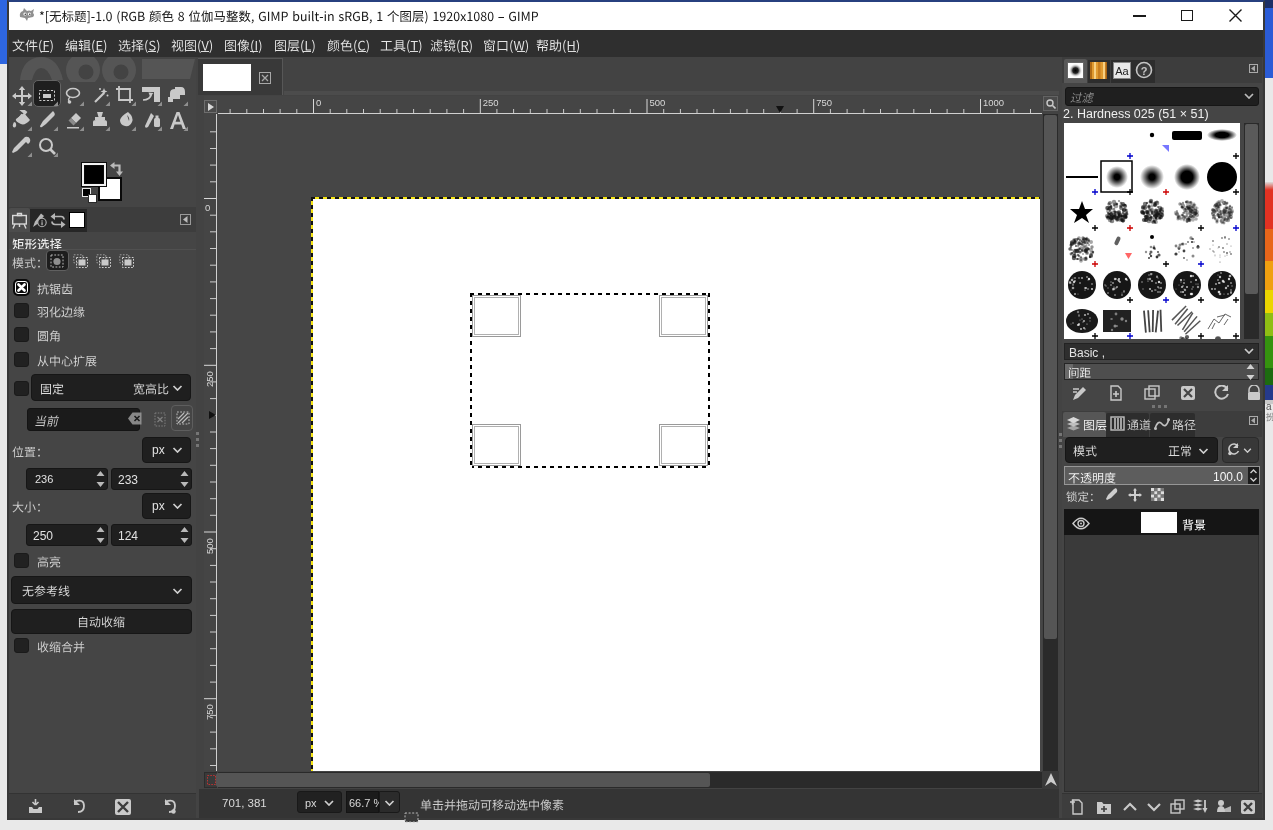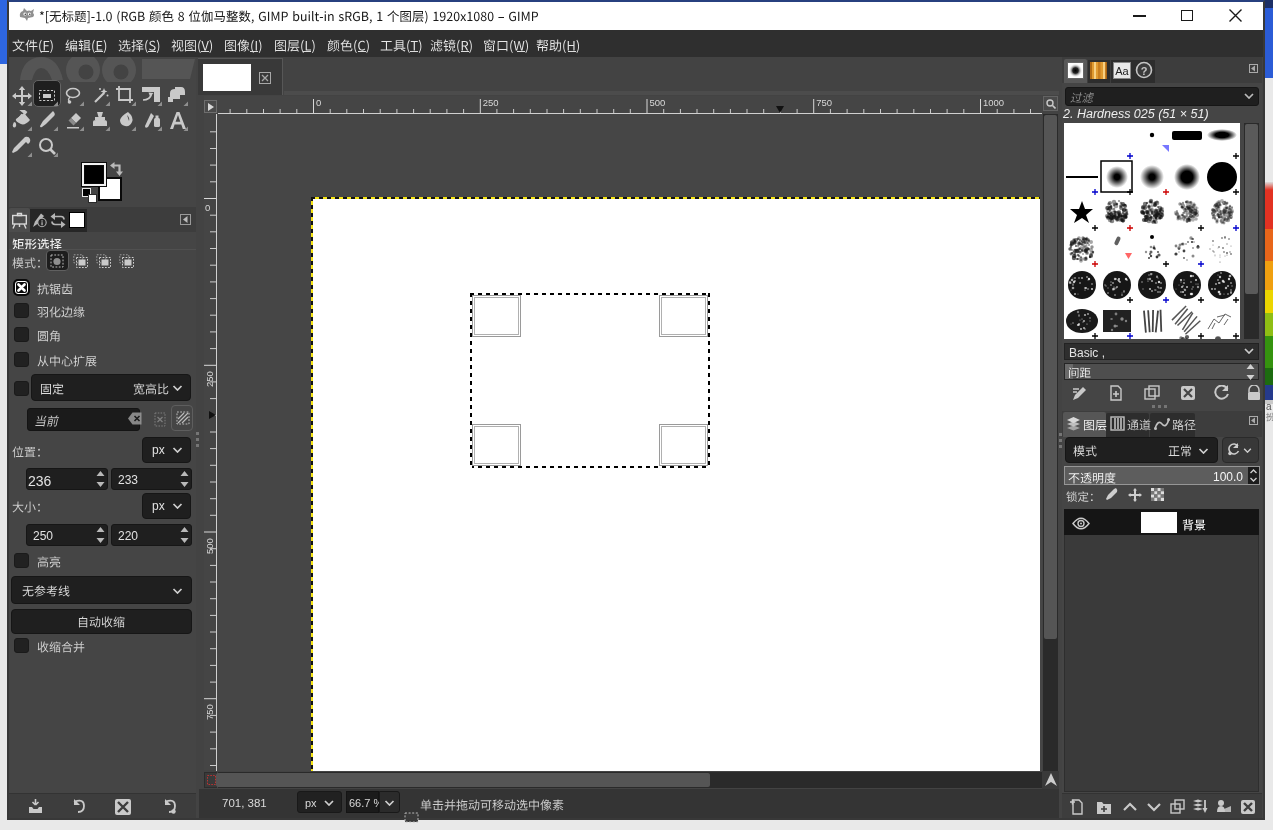--- a/index.html
+++ b/index.html
@@ -287,21 +287,21 @@
   </svg>
 <svg class="ct" style="left:12px;top:444px;width:38px;height:17px" viewBox="0 0 38 17">
     <path transform="translate(0,12.5) scale(0.012000,-0.012000)" fill="#cccccc" d="M369 658V585H914V658ZM435 509C465 370 495 185 503 80L577 102C567 204 536 384 503 525ZM570 828C589 778 609 712 617 669L692 691C682 734 660 797 641 847ZM326 34V-38H955V34H748C785 168 826 365 853 519L774 532C756 382 716 169 678 34ZM286 836C230 684 136 534 38 437C51 420 73 381 81 363C115 398 148 439 180 484V-78H255V601C294 669 329 742 357 815Z M1651 748H1820V658H1651ZM1417 748H1582V658H1417ZM1189 748H1348V658H1189ZM1190 427V6H1057V-50H1945V6H1808V427H1495L1509 486H1922V545H1520L1531 603H1895V802H1117V603H1454L1446 545H1068V486H1436L1424 427ZM1262 6V68H1734V6ZM1262 275H1734V217H1262ZM1262 320V376H1734V320ZM1262 172H1734V113H1262Z M2250 486C2290 486 2326 515 2326 560C2326 606 2290 636 2250 636C2210 636 2174 606 2174 560C2174 515 2210 486 2250 486ZM2250 -4C2290 -4 2326 26 2326 71C2326 117 2290 146 2250 146C2210 146 2174 117 2174 71C2174 26 2210 -4 2250 -4Z"></path>
   </svg>
 <div style="left:142px;top:437px;width:49px;height:26px;background:#1f1f1f;border:1px solid #161616;border-radius:4px"></div>
 <div class="lt" style="left:152px;top:444px;font-size:12px;color:#e2e2e2">px</div>
 <svg style="left:172px;top:447px" width="11" height="6" viewBox="0 0 10 6">
     <path fill="none" stroke="#cfcfcf" stroke-width="1.7" d="M1 1 L5 5 L9 1"></path>
   </svg>
 <div style="left:26px;top:468px;width:82px;height:22px;background:#1f1f1f;border:1px solid #161616;border-radius:3px"></div>
-<div class="lt" style="left:28px;top:474px;font-size:14px;color:#e2e2e2">236</div>
+<div class="lt" style="left:35px;top:474px;font-size:11px;color:#e2e2e2">236</div>
 <svg style="left:96px;top:471px" width="9" height="16" viewBox="0 0 9 16">
     <path fill="#b8b8b8" d="M4.5 0 L8.5 5 H0.5Z M4.5 16 L8.5 11 H0.5Z"></path>
   </svg>
 <div style="left:111px;top:468px;width:81px;height:22px;background:#1f1f1f;border:1px solid #161616;border-radius:3px"></div>
 <div class="lt" style="left:118px;top:474px;font-size:12px;color:#e2e2e2">233</div>
 <svg style="left:180px;top:471px" width="9" height="16" viewBox="0 0 9 16">
     <path fill="#b8b8b8" d="M4.5 0 L8.5 5 H0.5Z M4.5 16 L8.5 11 H0.5Z"></path>
   </svg>
 <svg class="ct" style="left:12px;top:499px;width:38px;height:17px" viewBox="0 0 38 17">
     <path transform="translate(0,12.5) scale(0.012000,-0.012000)" fill="#cccccc" d="M461 839C460 760 461 659 446 553H62V476H433C393 286 293 92 43 -16C64 -32 88 -59 100 -78C344 34 452 226 501 419C579 191 708 14 902 -78C915 -56 939 -25 958 -8C764 73 633 255 563 476H942V553H526C540 658 541 758 542 839Z M1464 826V24C1464 4 1456 -2 1436 -3C1415 -4 1343 -5 1270 -2C1282 -23 1296 -59 1301 -80C1395 -81 1457 -79 1494 -66C1530 -54 1545 -31 1545 24V826ZM1705 571C1791 427 1872 240 1895 121L1976 154C1950 274 1865 458 1777 598ZM1202 591C1177 457 1121 284 1032 178C1053 169 1086 151 1103 138C1194 249 1253 430 1286 577Z M2250 486C2290 486 2326 515 2326 560C2326 606 2290 636 2250 636C2210 636 2174 606 2174 560C2174 515 2210 486 2250 486ZM2250 -4C2290 -4 2326 26 2326 71C2326 117 2290 146 2250 146C2210 146 2174 117 2174 71C2174 26 2210 -4 2250 -4Z"></path>
@@ -310,21 +310,21 @@
 <div class="lt" style="left:152px;top:500px;font-size:12px;color:#e2e2e2">px</div>
 <svg style="left:172px;top:503px" width="11" height="6" viewBox="0 0 10 6">
     <path fill="none" stroke="#cfcfcf" stroke-width="1.7" d="M1 1 L5 5 L9 1"></path>
   </svg>
 <div style="left:26px;top:524px;width:82px;height:22px;background:#1f1f1f;border:1px solid #161616;border-radius:3px"></div>
 <div class="lt" style="left:33px;top:530px;font-size:12px;color:#e2e2e2">250</div>
 <svg style="left:96px;top:527px" width="9" height="16" viewBox="0 0 9 16">
     <path fill="#b8b8b8" d="M4.5 0 L8.5 5 H0.5Z M4.5 16 L8.5 11 H0.5Z"></path>
   </svg>
 <div style="left:111px;top:524px;width:81px;height:22px;background:#1f1f1f;border:1px solid #161616;border-radius:3px"></div>
-<div class="lt" style="left:118px;top:530px;font-size:12px;color:#e2e2e2">220</div>
+<div class="lt" style="left:118px;top:530px;font-size:12px;color:#e2e2e2">124</div>
 <svg style="left:180px;top:527px" width="9" height="16" viewBox="0 0 9 16">
     <path fill="#b8b8b8" d="M4.5 0 L8.5 5 H0.5Z M4.5 16 L8.5 11 H0.5Z"></path>
   </svg>
 <div style="left:14px;top:553px;width:15px;height:15px;background:#212121;border:1px solid #1a1a1a;border-radius:3px"></div>
 <svg class="ct" style="left:37px;top:554px;width:26px;height:17px" viewBox="0 0 26 17">
     <path transform="translate(0,12.5) scale(0.012000,-0.012000)" fill="#d2d2d2" d="M286 559H719V468H286ZM211 614V413H797V614ZM441 826 470 736H59V670H937V736H553C542 768 527 810 513 843ZM96 357V-79H168V294H830V-1C830 -12 825 -16 813 -16C801 -16 754 -17 711 -15C720 -31 731 -54 735 -72C799 -72 842 -72 869 -63C896 -53 905 -37 905 0V357ZM281 235V-21H352V29H706V235ZM352 179H638V85H352Z M1078 368V202H1150V308H1846V202H1920V368ZM1276 571H1727V485H1276ZM1201 625V431H1805V625ZM1304 240C1296 79 1263 17 1059 -17C1074 -32 1093 -61 1099 -80C1299 -41 1358 29 1376 176H1615V31C1615 -42 1636 -64 1721 -64C1737 -64 1824 -64 1842 -64C1909 -64 1930 -34 1937 83C1917 88 1885 99 1870 111C1866 16 1861 2 1833 2C1815 2 1745 2 1732 2C1700 2 1694 6 1694 31V240ZM1435 830C1451 804 1467 772 1479 746H1060V682H1938V746H1563C1553 775 1530 816 1509 846Z"></path>
   </svg>
 <div style="left:11px;top:576px;width:181px;height:28px;background:#1f1f1f;border:1px solid #161616;border-radius:4px"></div>
 <svg class="ct" style="left:22px;top:583px;width:50px;height:17px" viewBox="0 0 50 17">
     <path transform="translate(0,12.5) scale(0.012000,-0.012000)" fill="#dddddd" d="M114 773V699H446C443 628 440 552 428 477H52V404H414C373 232 276 71 39 -19C58 -34 80 -61 90 -80C348 23 448 208 490 404H511V60C511 -31 539 -57 643 -57C664 -57 807 -57 830 -57C926 -57 950 -15 960 145C938 150 905 163 887 177C882 40 874 17 825 17C794 17 674 17 650 17C599 17 589 24 589 60V404H951V477H503C514 552 519 627 521 699H894V773Z M1548 401C1480 353 1353 308 1254 284C1272 269 1291 247 1302 231C1404 260 1530 310 1610 368ZM1635 284C1547 219 1381 166 1239 140C1254 124 1272 100 1282 82C1433 115 1598 174 1698 253ZM1761 177C1649 69 1422 8 1176 -17C1191 -34 1205 -62 1213 -82C1470 -50 1703 18 1829 144ZM1179 591C1202 599 1233 602 1404 611C1390 578 1374 547 1356 517H1053V450H1307C1237 365 1145 299 1039 253C1056 239 1085 209 1096 194C1216 254 1322 338 1401 450H1606C1681 345 1801 250 1915 199C1926 218 1950 246 1966 261C1867 298 1761 370 1691 450H1950V517H1443C1460 548 1476 581 1489 615L1769 628C1795 605 1817 583 1833 564L1895 609C1840 670 1728 754 1637 810L1579 771C1617 746 1659 717 1699 686L1312 672C1375 710 1439 757 1499 808L1431 845C1359 775 1260 710 1228 693C1200 676 1177 665 1157 663C1165 643 1175 607 1179 591Z M2836 794C2764 703 2675 619 2575 544H2490V658H2708V722H2490V840H2416V722H2159V658H2416V544H2070V478H2482C2345 388 2194 313 2040 259C2052 242 2068 209 2075 192C2165 227 2254 268 2341 315C2318 260 2290 199 2266 155H2712C2697 63 2681 18 2659 3C2648 -5 2635 -6 2610 -6C2583 -6 2502 -5 2428 2C2442 -18 2452 -47 2453 -68C2527 -73 2597 -73 2631 -72C2672 -70 2695 -66 2718 -46C2750 -18 2772 46 2792 183C2795 194 2797 217 2797 217H2375L2419 317H2845V378H2449C2500 409 2550 443 2597 478H2939V544H2681C2760 610 2832 682 2894 759Z M3054 54 3070 -18C3162 10 3282 46 3398 80L3387 144C3264 109 3137 74 3054 54ZM3704 780C3754 756 3817 717 3849 689L3893 736C3861 763 3797 800 3748 822ZM3072 423C3086 430 3110 436 3232 452C3188 387 3149 337 3130 317C3099 280 3076 255 3054 251C3063 232 3074 197 3078 182C3099 194 3133 204 3384 255C3382 270 3382 298 3384 318L3185 282C3261 372 3337 482 3401 592L3338 630C3319 593 3297 555 3275 519L3148 506C3208 591 3266 699 3309 804L3239 837C3199 717 3126 589 3104 556C3082 522 3065 499 3047 494C3056 474 3068 438 3072 423ZM3887 349C3847 286 3793 228 3728 178C3712 231 3698 295 3688 367L3943 415L3931 481L3679 434C3674 476 3669 520 3666 566L3915 604L3903 670L3662 634C3659 701 3658 770 3658 842H3584C3585 767 3587 694 3591 623L3433 600L3445 532L3595 555C3598 509 3603 464 3608 421L3413 385L3425 317L3617 353C3629 270 3645 195 3666 133C3581 76 3483 31 3381 0C3399 -17 3418 -44 3428 -62C3522 -29 3611 14 3691 66C3732 -24 3786 -77 3857 -77C3926 -77 3949 -44 3963 68C3946 75 3922 91 3907 108C3902 19 3892 -4 3865 -4C3821 -4 3784 37 3753 110C3832 170 3900 241 3950 319Z"></path>
@@ -572,21 +572,21 @@
     <rect x="0.5" y="0.5" width="8" height="8" fill="none" stroke="#aaa"></rect>
     <path fill="#aaa" d="M6 1.5v6L2 4.5Z"></path>
   </svg>
 <div style="left:1065px;top:87px;width:194px;height:19px;background:#1f1f1f;border:1px solid #161616;border-radius:3px"></div>
 <svg class="ct" style="left:1070px;top:90px;width:25px;height:16px" viewBox="0 0 25 16">
     <path transform="translate(0,12.0) scale(0.011500,-0.011500)" fill="#8f8f8f" d="M243 774C288 722 337 649 355 602L427 646C406 693 355 763 309 813ZM482 477C520 415 562 327 579 275L650 313C632 365 587 449 549 510ZM361 465H149L134 395H272L216 133C168 117 106 72 40 14L77 -57C143 12 204 71 237 71C260 71 285 37 321 11C382 -33 464 -43 588 -43C684 -43 862 -38 934 -34C940 -11 961 27 974 47C875 37 722 28 605 28C493 28 410 36 352 76C322 96 306 116 289 128ZM897 837 860 660H472L457 589H845L761 192C757 174 749 169 729 168C708 167 638 167 566 170C572 148 577 115 577 93C671 93 732 94 770 107C808 119 826 141 837 192L921 589H1060L1075 660H936L973 837Z M1570 198 1532 18C1518 -46 1535 -62 1614 -62C1630 -62 1739 -62 1755 -62C1820 -62 1844 -35 1873 74C1857 79 1833 87 1824 97C1800 4 1792 -8 1760 -8C1736 -8 1647 -8 1631 -8C1594 -8 1589 -4 1594 19L1632 198ZM1490 197C1461 130 1415 41 1366 -12L1414 -35C1461 20 1507 111 1537 180ZM1667 240C1696 193 1726 128 1735 85L1789 114C1780 156 1750 220 1718 266ZM1845 197C1880 130 1907 37 1912 -21L1969 4C1963 63 1932 152 1898 219ZM1251 767C1299 733 1356 681 1383 645L1440 697C1413 731 1354 780 1305 813ZM1148 500C1198 469 1259 422 1288 390L1343 443C1314 475 1250 519 1201 548ZM1061 -10 1116 -51C1181 39 1260 158 1323 259L1275 300C1208 192 1119 65 1061 -10ZM1464 651 1419 440C1390 300 1338 103 1220 -38C1232 -46 1257 -71 1264 -85C1392 67 1456 290 1488 439L1521 592H2000C1980 557 1960 522 1941 498L1992 483C2024 522 2061 586 2094 642L2051 654L2039 651H1777L1790 714H2066L2079 772H1803L1817 840H1745L1705 651ZM1663 578 1644 490 1534 481 1527 424 1632 433 1624 394C1609 326 1629 309 1718 309C1737 309 1863 309 1882 309C1950 309 1974 331 2000 420C1983 424 1958 433 1946 443C1928 376 1920 367 1887 367C1860 367 1756 367 1735 367C1692 367 1686 372 1691 395L1700 439L1892 456L1898 510L1712 495L1730 578Z"></path>
   </svg>
 <svg style="left:1244px;top:93px" width="10" height="6" viewBox="0 0 10 6">
     <path fill="none" stroke="#bbb" stroke-width="1.7" d="M1 1 L5 5 L9 1"></path>
   </svg>
-<div class="lt" style="left:1063px;top:108px;font-size:12.5px;font-style:italic;color:#efefef">2. Hardness 025 (51 × 51)</div>
+<div class="lt" style="left:1063px;top:108px;font-size:12.5px;color:#efefef">2. Hardness 025 (51 × 51)</div>
 <svg style="left:1064px;top:123px" width="176" height="216" viewBox="0 0 176 216">
     <rect width="176" height="216" fill="#ffffff"></rect>
     <defs>
       <radialGradient id="g1">
         <stop offset="0" stop-color="#000"></stop>
         <stop offset="0.45" stop-color="#000"></stop>
         <stop offset="1" stop-color="#000" stop-opacity="0"></stop>
       </radialGradient>
       <radialGradient id="g2">
         <stop offset="0" stop-color="#000"></stop>

